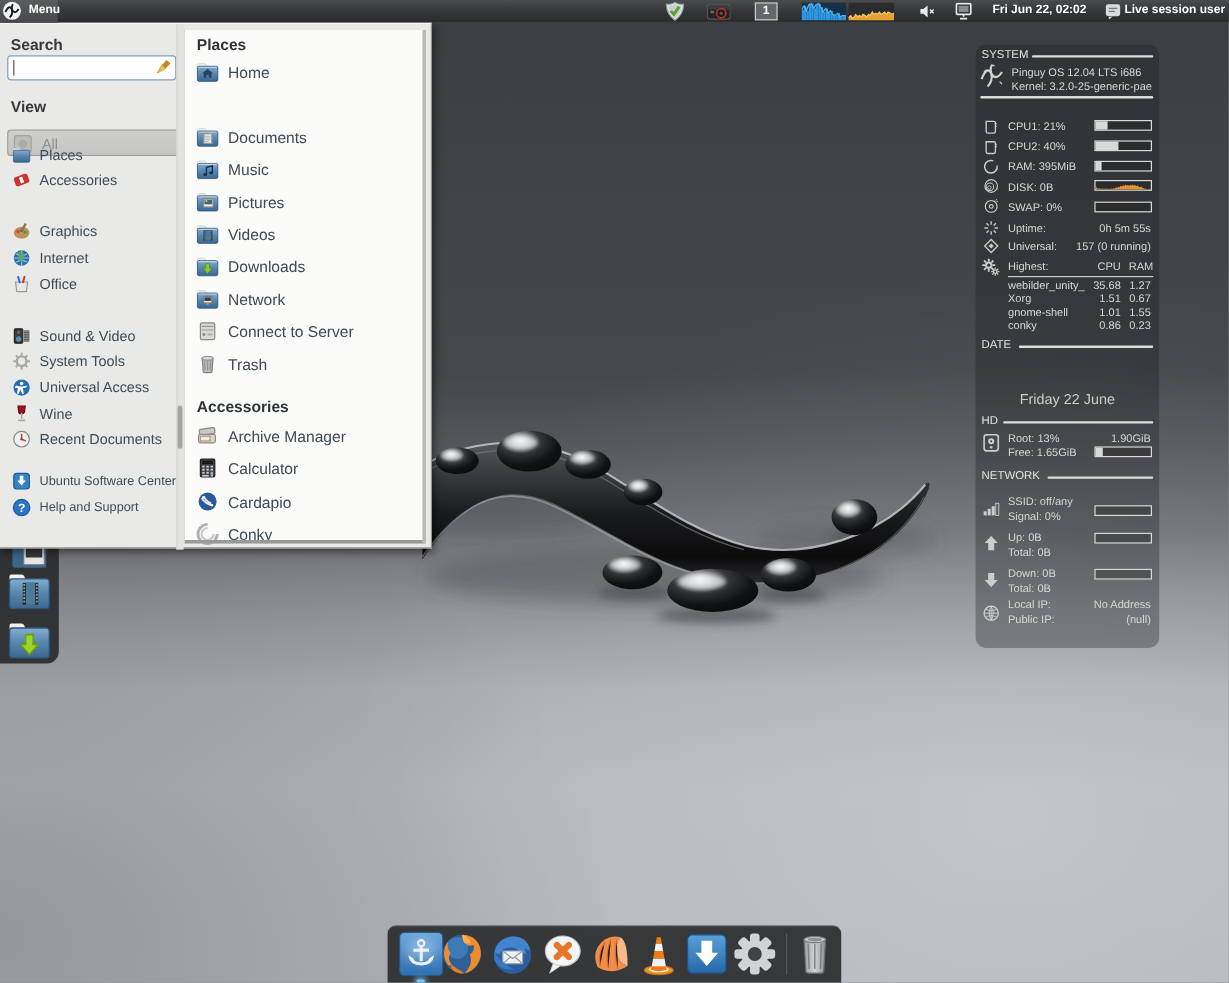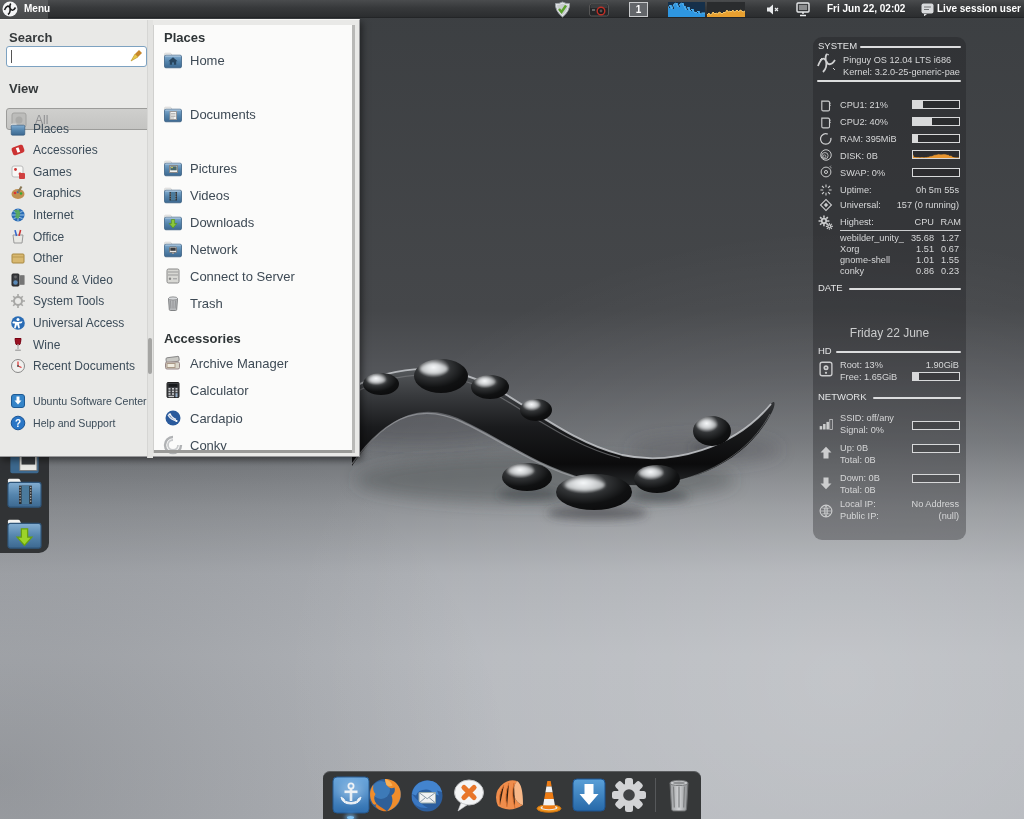--- a/index.html
+++ b/index.html
@@ -416,29 +416,20 @@
           </svg></span>
         <span class="tx">Places</span>
       </div>
 <div class="mi" style="top:119px">
         <span class="ic"><svg viewBox="0 0 16 16" width="16" height="16">
             <rect x="2" y="4" width="12" height="8" rx="2" fill="#c33" transform="rotate(-20 8 8)"></rect>
             <rect x="6.6" y="5.5" width="2.8" height="5" fill="#fff" transform="rotate(-20 8 8)"></rect>
           </svg></span>
         <span class="tx">Accessories</span>
       </div>
-<div class="mi" style="top:141px">
-        <span class="ic"><svg viewBox="0 0 16 16" width="16" height="16">
-            <rect x="2" y="2" width="11" height="11" rx="2" fill="#f8f8f6" stroke="#bbb"></rect>
-            <circle cx="5.5" cy="5.5" r="1.4" fill="#c33"></circle>
-            <circle cx="10" cy="10" r="1.4" fill="#c33"></circle>
-            <rect x="9" y="9" width="6" height="6" rx="1" fill="#d04040"></rect>
-          </svg></span>
-        <span class="tx">Games</span>
-      </div>
 <div class="mi" style="top:162px">
         <span class="ic"><svg viewBox="0 0 16 16" width="16" height="16">
             <ellipse cx="8" cy="9" rx="6.5" ry="5" fill="#c09050"></ellipse>
             <circle cx="5" cy="8" r="1.3" fill="#d33"></circle>
             <circle cx="8" cy="7" r="1.3" fill="#36c"></circle>
             <circle cx="11" cy="8.5" r="1.3" fill="#3a3"></circle>
             <rect x="9" y="1" width="2" height="7" fill="#875" transform="rotate(30 10 4)"></rect>
           </svg></span>
         <span class="tx">Graphics</span>
       </div>
@@ -450,27 +441,20 @@
           </svg></span>
         <span class="tx">Internet</span>
       </div>
 <div class="mi" style="top:206px">
         <span class="ic"><svg viewBox="0 0 16 16" width="16" height="16">
             <path d="M3,6 h10 l-1,8 h-8 z" fill="#e8e8e4" stroke="#999"></path>
             <rect x="5" y="1" width="1.6" height="6" fill="#36c" transform="rotate(-15 6 4)"></rect>
             <rect x="9" y="1" width="1.6" height="6" fill="#c33" transform="rotate(15 10 4)"></rect>
           </svg></span>
         <span class="tx">Office</span>
-      </div>
-<div class="mi" style="top:227px">
-        <span class="ic"><svg viewBox="0 0 16 16" width="16" height="16">
-            <rect x="2" y="4" width="12" height="9" rx="1" fill="#d8b870" stroke="#a88840"></rect>
-            <path d="M2,7 h12" stroke="#b89850"></path>
-          </svg></span>
-        <span class="tx">Other</span>
       </div>
 <div class="mi" style="top:270px">
         <span class="ic"><svg viewBox="0 0 16 16" width="16" height="16">
             <circle cx="8" cy="8" r="4" fill="none" stroke="#a8a8a6" stroke-width="2"></circle>
             <path d="M8,1 v3 M8,12 v3 M1,8 h3 M12,8 h3 M3.2,3.2 l2.1,2.1 M10.7,10.7 l2.1,2.1 M12.8,3.2 l-2.1,2.1 M5.3,10.7 l-2.1,2.1" stroke="#a8a8a6" stroke-width="1.6"></path>
           </svg></span>
         <span class="tx">System Tools</span>
       </div>
 <div class="mi" style="top:249px">
         <span class="ic"><svg viewBox="0 0 16 16" width="16" height="16">
@@ -533,20 +517,29 @@
           </svg></span>
         <span class="tx">Home</span>
       </div>
 <div class="ri" style="top:76px">
         <span class="ic"><svg viewBox="0 0 20 20" width="20" height="20">
             <use href="#fold20"></use>
             <rect x="7" y="7.5" width="6.5" height="8" fill="#f4f4f2" stroke="#999"></rect>
             <path d="M8,9.5 h4.5 M8,11 h4.5 M8,12.5 h4.5 M8,14 h3" stroke="#a0a0a0" stroke-width="0.7"></path>
           </svg></span>
         <span class="tx">Documents</span>
+      </div>
+<div class="ri" style="top:103px">
+        <span class="ic"><svg viewBox="0 0 20 20" width="20" height="20">
+            <use href="#fold20"></use>
+            <path d="M9,14.5 V8.5 l5,-1.2 V13" stroke="#1c3046" stroke-width="1.2" fill="none"></path>
+            <ellipse cx="8" cy="14.6" rx="1.6" ry="1.2" fill="#1c3046"></ellipse>
+            <ellipse cx="13" cy="13.1" rx="1.6" ry="1.2" fill="#1c3046"></ellipse>
+          </svg></span>
+        <span class="tx">Music</span>
       </div>
 <div class="ri" style="top:130px">
         <span class="ic"><svg viewBox="0 0 20 20" width="20" height="20">
             <use href="#fold20"></use>
             <rect x="6.5" y="7.5" width="8" height="7" fill="#f0f0ee" stroke="#888"></rect>
             <rect x="7.3" y="8.3" width="6.4" height="4" fill="#48686a"></rect>
             <circle cx="9" cy="9.5" r="0.8" fill="#e8d860"></circle>
           </svg></span>
         <span class="tx">Pictures</span>
       </div>

